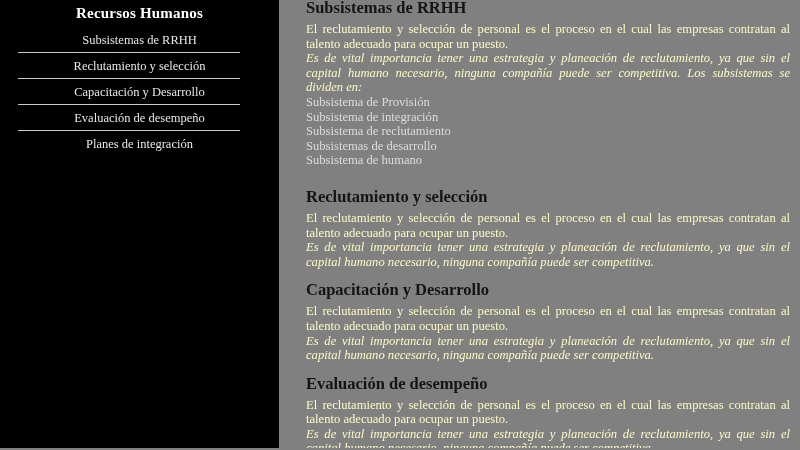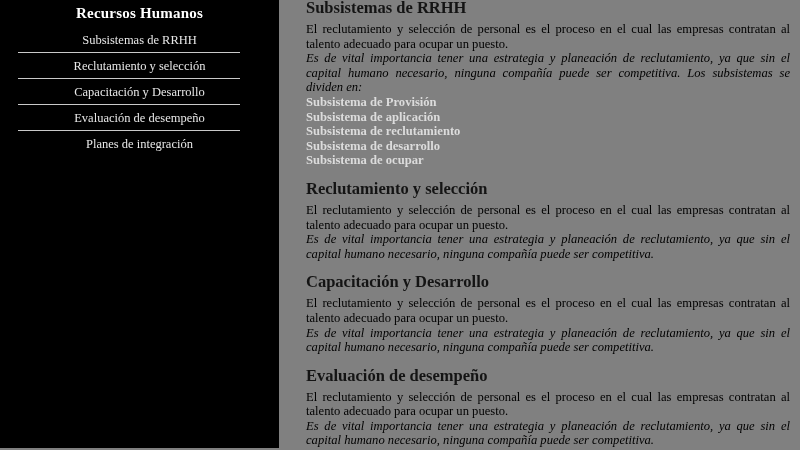--- a/index.html
+++ b/index.html
@@ -80,37 +80,36 @@
     font-weight: bold;
     font-size: 16.5px;
     line-height: 19px;
     margin: 0 0 5px 0;
     white-space: nowrap;
   }
   .section-heading.first {
     margin-top: -2px;
   }
   .para {
-    color: #000000;
+    color: #fef9c3;
     font-size: 12.6px;
     line-height: 14.6px;
     text-align: justify;
     text-justify: inter-word;
     margin: 0;
     max-width: 484px;
   }
   .para + .para {
     margin-top: 0;
     font-style: italic;
   }
   .list {
-    margin: 0 0 0 0;
+    margin: 0 0 8px 0;
     padding: 0;
     list-style: none;
-    font-weight: bold;
   }
   .list li {
     color: #dcdcdc;
     font-size: 12.6px;
     line-height: 14.6px;
     text-align: left;
     white-space: nowrap;
   }
   .section-gap {
     height: 11px;
@@ -155,24 +154,24 @@
   </aside>
 
   <main class="content">
 
     <section class="section">
       <h2 class="section-heading first">Subsistemas de RRHH</h2>
       <p class="para">El reclutamiento y selección de personal es el proceso en el cual las empresas contratan al talento adecuado para ocupar un puesto.</p>
       <p class="para">Es de vital importancia tener una estrategia y planeación de reclutamiento, ya que sin el capital humano necesario, ninguna compañía puede ser competitiva. Los subsistemas se dividen en:</p>
       <ul class="list">
         <li>Subsistema de Provisión</li>
-        <li>Subsistema de aplicación</li>
+        <li>Subsistema de integración</li>
         <li>Subsistema de reclutamiento</li>
-        <li>Subsistema de desarrollo</li>
-        <li>Subsistema de ocupar</li>
+        <li>Subsistemas de desarrollo</li>
+        <li>Subsistema de humano</li>
       </ul>
     </section>
 
     <div class="section-gap"></div>
 
     <section class="section">
       <h2 class="section-heading">Reclutamiento y selección</h2>
       <p class="para">El reclutamiento y selección de personal es el proceso en el cual las empresas contratan al talento adecuado para ocupar un puesto.</p>
       <p class="para">Es de vital importancia tener una estrategia y planeación de reclutamiento, ya que sin el capital humano necesario, ninguna compañía puede ser competitiva.</p>
     </section>

